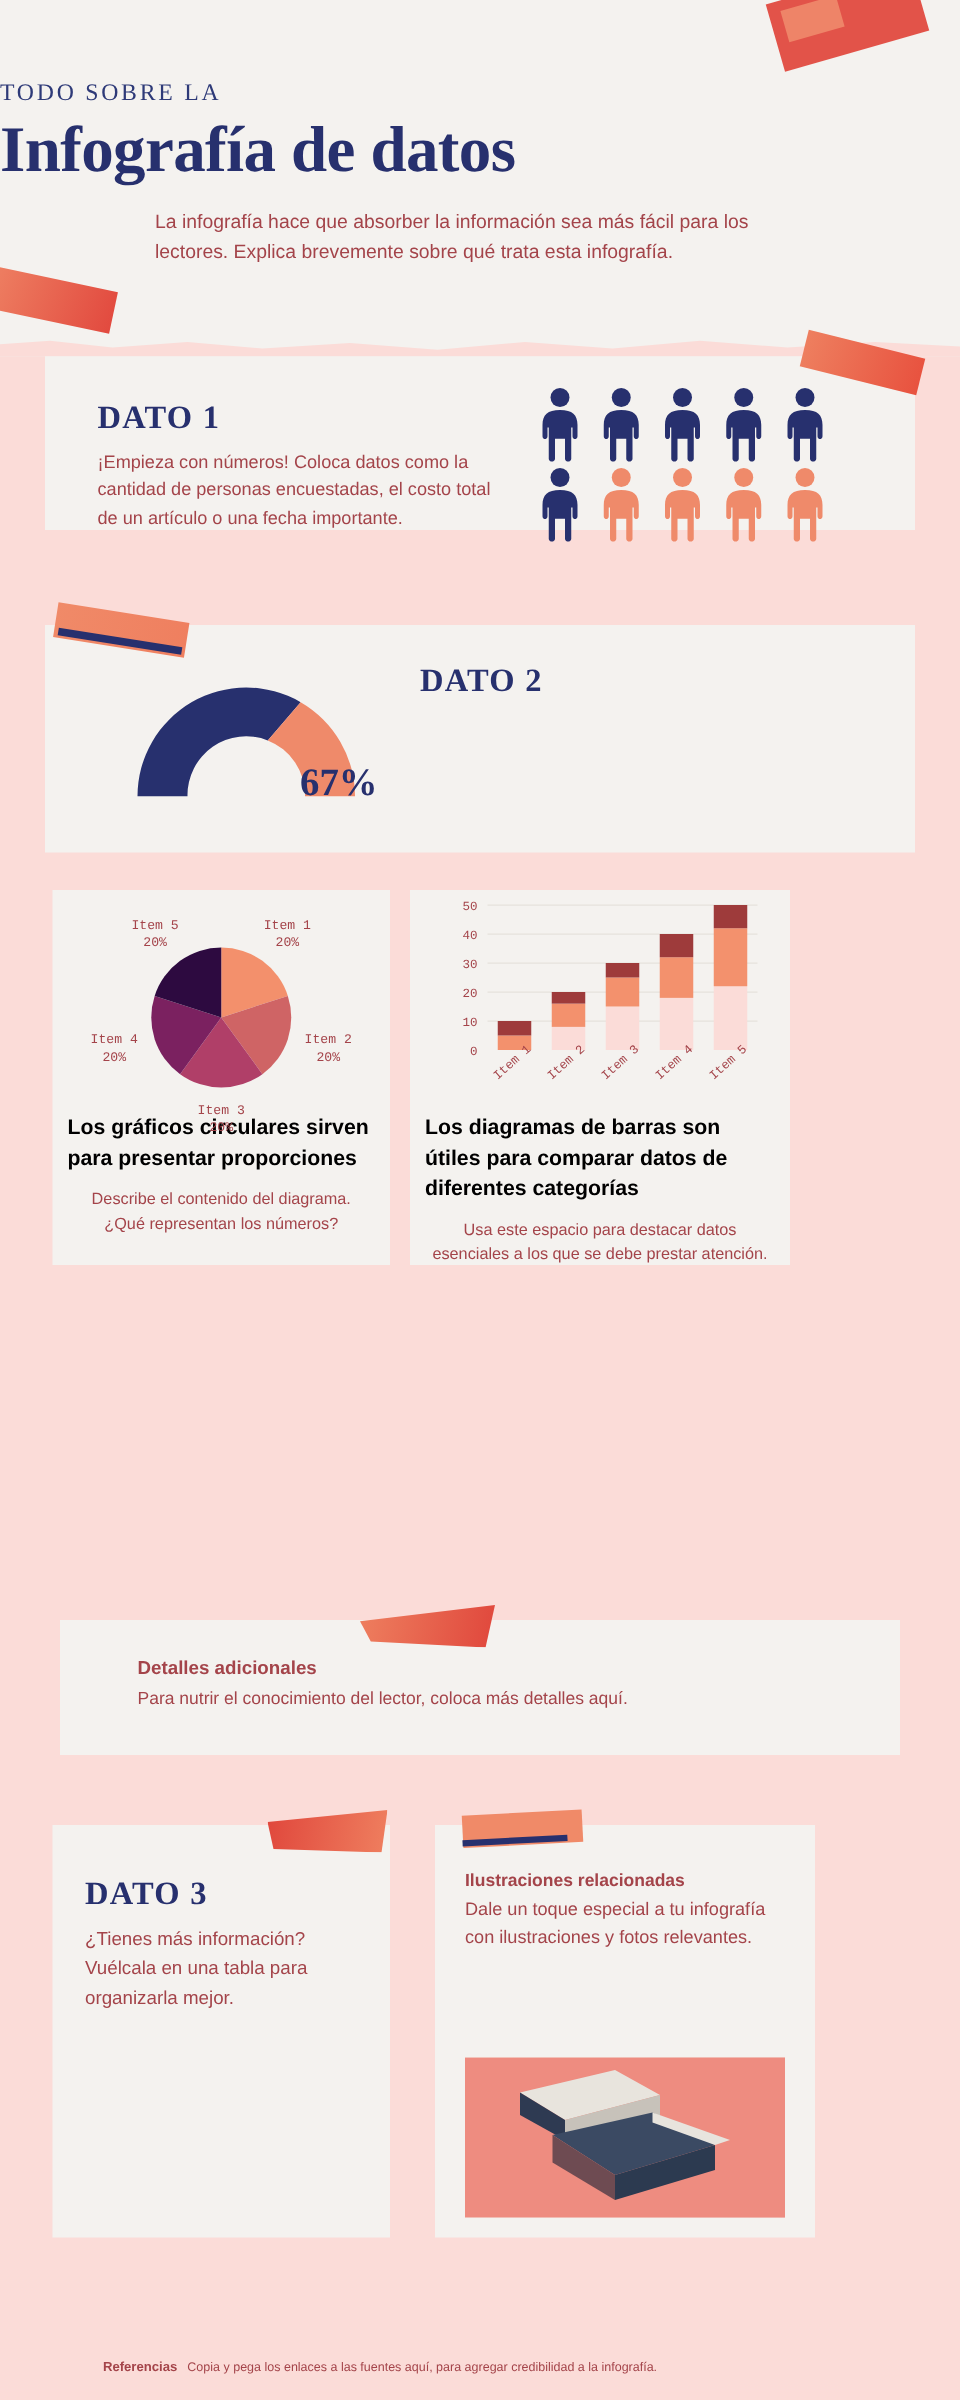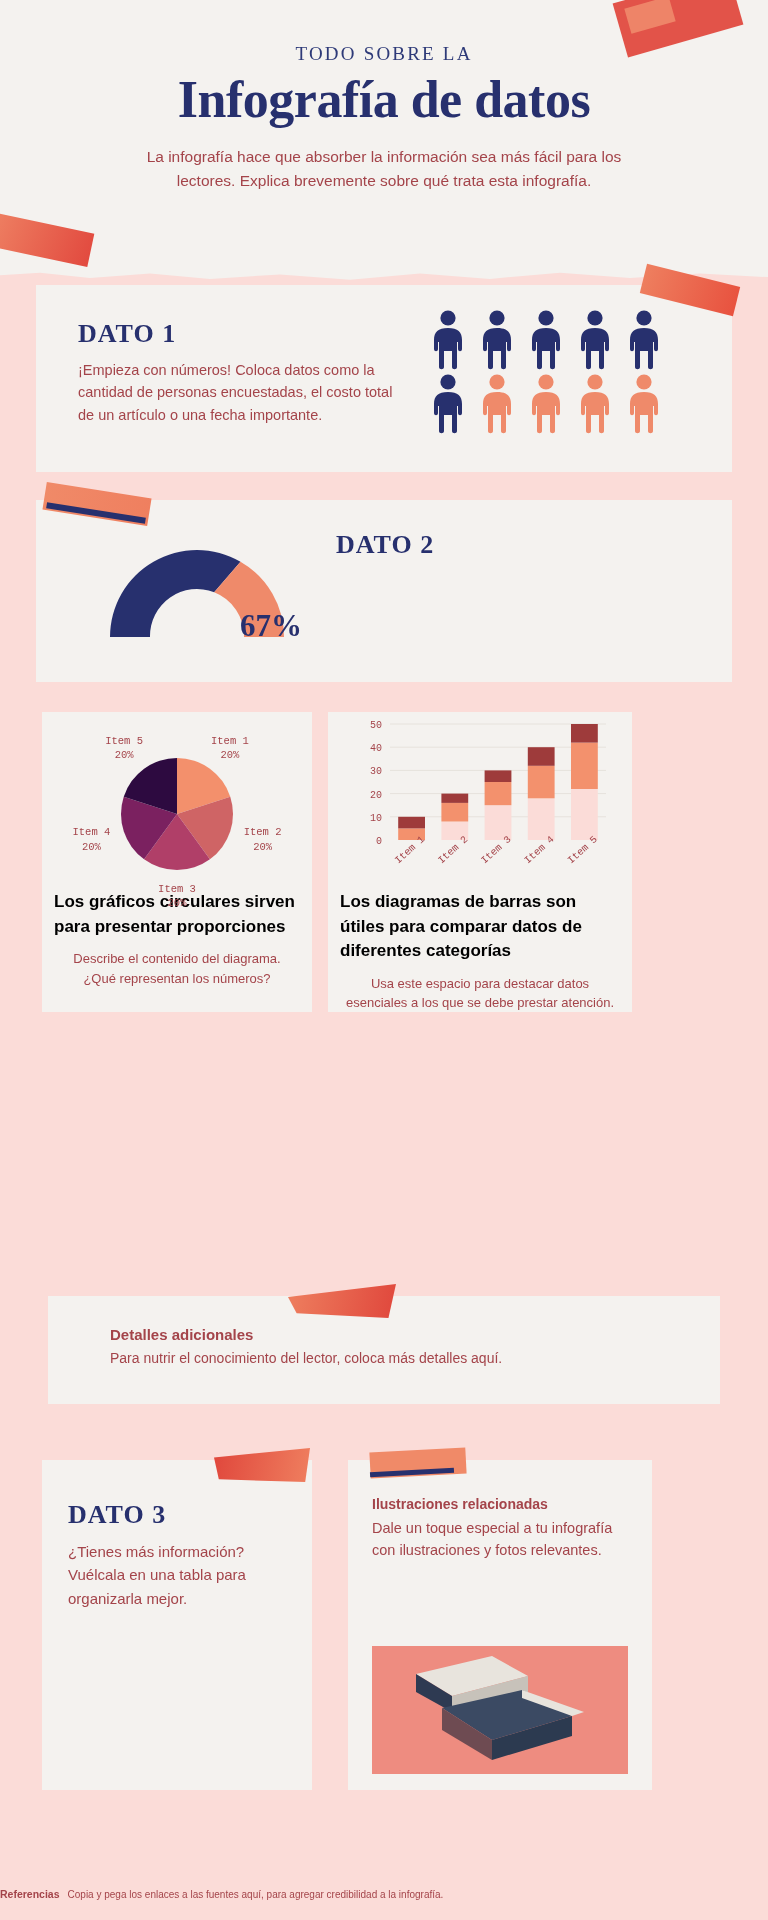--- a/index.html
+++ b/index.html
@@ -23,22 +23,22 @@
   
   .header {
     position: absolute;
     top: 0; left: 0;
     width: 768px;
     height: 285px;
     background: #f4f2ef;
     overflow: hidden;
   }
   .header-inner {
-    padding-top: 43px;
-    text-align: center;
+    padding-top: 64px;
+    text-align: left;
   }
   .eyebrow {
     font-family: "Liberation Serif", serif;
     font-size: 19px;
     letter-spacing: 2.2px;
     color: #2e3a78;
     font-weight: 400;
   }
   .big-title {
     font-family: "Liberation Serif", serif;
@@ -89,21 +89,21 @@
     transform: rotate(12deg);
   }
 
   
   .card {
     position: absolute;
     background: #f4f2ef;
   }
 
   
-  #card-dato1 { left: 36px; top: 285px; width: 696px; height: 187px; }
+  #card-dato1 { left: 36px; top: 285px; width: 696px; height: 139px; }
   .dato-title {
     font-family: "Liberation Serif", serif;
     font-weight: 700;
     font-size: 26px;
     letter-spacing: 1px;
     color: #27306e;
   }
   .dato-body {
     font-size: 14.5px;
     line-height: 1.55;
@@ -234,21 +234,21 @@
   }
 
   
   .footer {
     position: absolute;
     left: 0; bottom: 0;
     width: 608px;
     height: 52px;
     display: flex;
     align-items: center;
-    justify-content: flex-start;
+    justify-content: center;
     gap: 8px;
   }
   .foot-label { font-size: 10.5px; font-weight: bold; color: #a4444a; }
   .foot-text  { font-size: 10px; color: #a4444a; }
 
   .bar-axis-label {
     font-family: "Liberation Mono", monospace;
     font-size: 10px;
     fill: #a4444a;
   }

